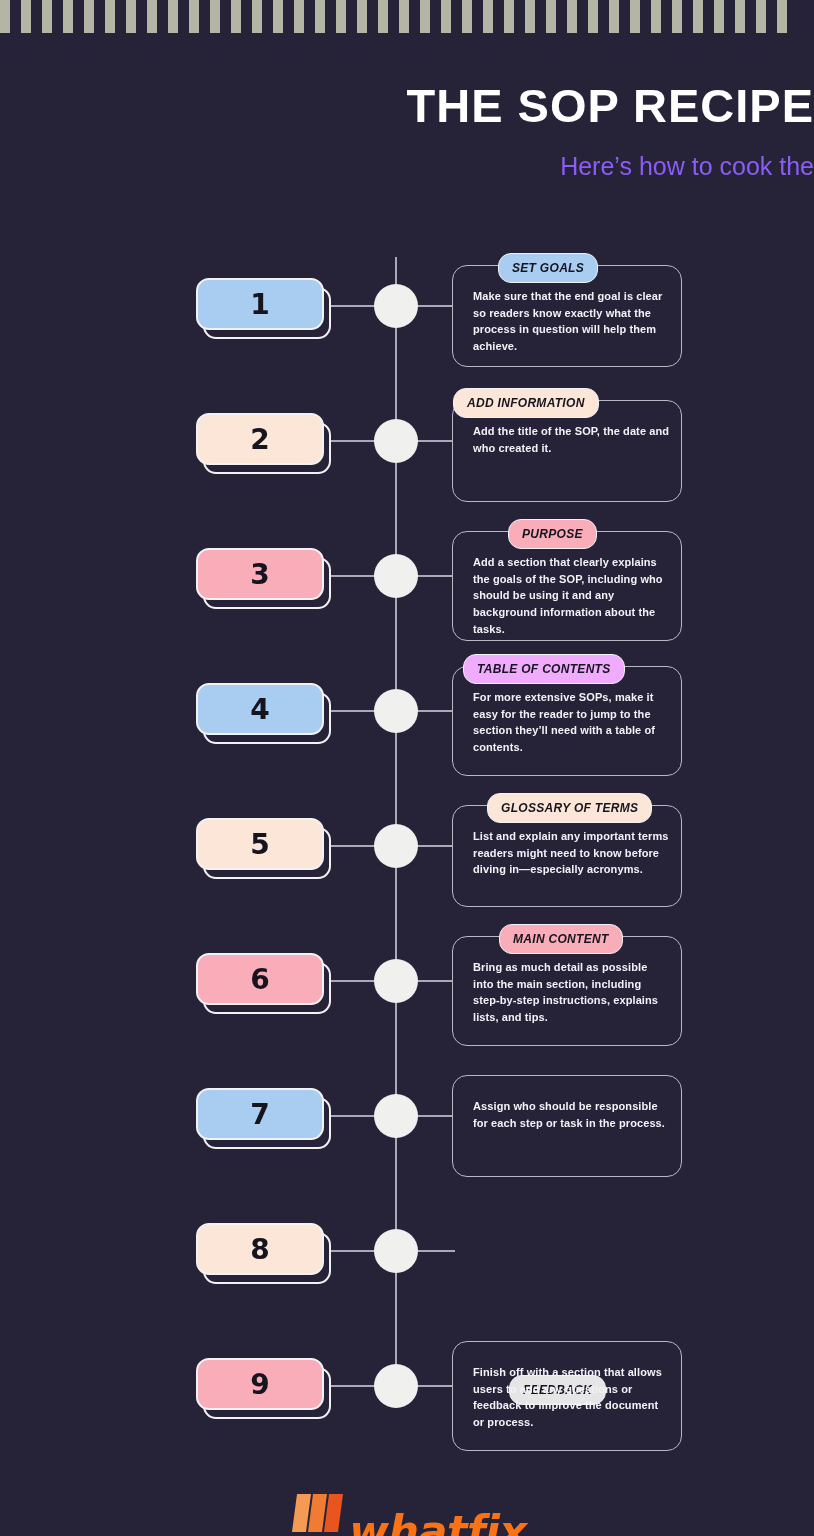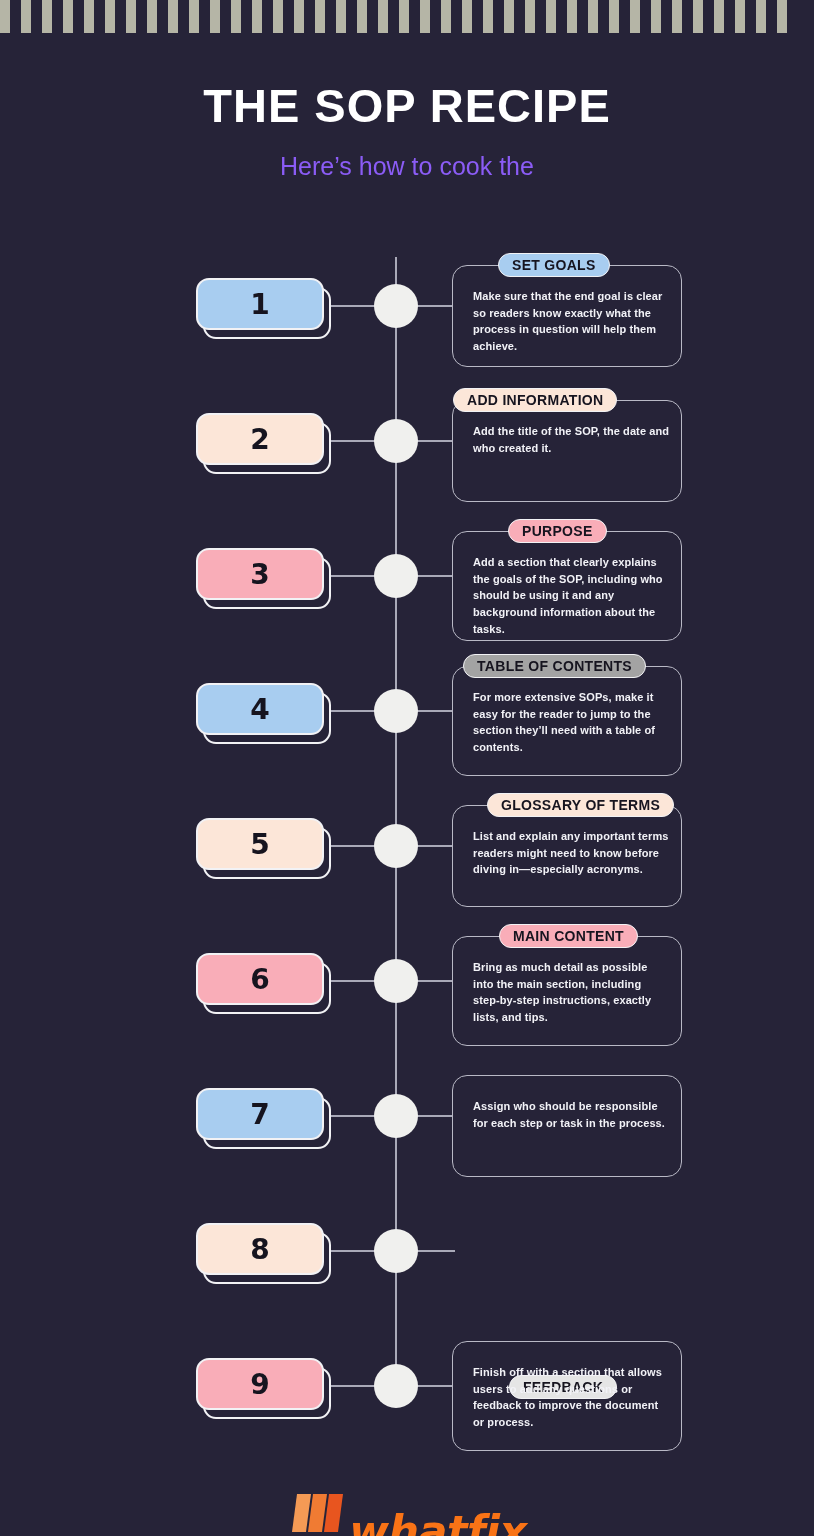--- a/index.html
+++ b/index.html
@@ -31,21 +31,21 @@
     height: 33px;
     background: #b5b5a6;
     flex: 0 0 auto;
   }
 
   
   #header {
     position: absolute;
     top: 80px; left: 0;
     width: 814px;
-    text-align: center;
+    text-align: right;
   }
   #page-title {
     font-size: 47px;
     font-weight: bold;
     letter-spacing: 1px;
     color: #ffffff;
     line-height: 1.12;
   }
   #page-subtitle {
     margin-top: 17px;
@@ -152,29 +152,30 @@
     font-size: 11px;
     font-weight: bold;
     line-height: 1.52;
     color: #f2f2f7;
     letter-spacing: 0.1px;
   }
 
   .chip {
     position: absolute;
     top: -13px;
-    height: 24px;
+    height: 30px;
     border-radius: 13px;
     border: 1.6px solid #f2f2f5;
     display: flex;
     align-items: center;
     justify-content: center;
     padding: 0 13px;
-    font-size: 14px;
-    font-weight: bold;
+    font-size: 12px;
+    font-weight: bold;
+    font-style: italic;
     letter-spacing: 0.3px;
     color: #16141f;
     white-space: nowrap;
   }
 
   
   #footer-logo {
     position: absolute;
     left: 0;
     top: 1470px;
@@ -290,21 +291,21 @@
     </div>
     <div class="step-row" style="top: 653px;">
       <div class="num-wrap">
         <div class="num-shadow"></div>
         <div class="num-chip" style="background: rgb(168, 205, 240);">4</div>
       </div>
       <div class="conn-left"></div>
       <div class="conn-right"></div>
       <div class="node-dot"></div>
       <div class="card tall">
-        <div class="chip" style="background: #a3a3a3; left: 10px;">TABLE OF CONTENTS</div>
+        <div class="chip" style="background: #f0abfc; left: 10px;">TABLE OF CONTENTS</div>
         <div class="card-body">For more extensive SOPs, make it easy for the reader to jump to the section they’ll need with a table of contents.</div>
       </div>
     </div>
     <div class="step-row" style="top: 788px;">
       <div class="num-wrap">
         <div class="num-shadow"></div>
         <div class="num-chip" style="background: rgb(252, 230, 216);">5</div>
       </div>
       <div class="conn-left"></div>
       <div class="conn-right"></div>
@@ -317,21 +318,21 @@
     <div class="step-row" style="top: 923px;">
       <div class="num-wrap">
         <div class="num-shadow"></div>
         <div class="num-chip" style="background: rgb(249, 173, 184);">6</div>
       </div>
       <div class="conn-left"></div>
       <div class="conn-right"></div>
       <div class="node-dot"></div>
       <div class="card tall">
         <div class="chip" style="background: rgb(249, 173, 184); left: 46px;">MAIN CONTENT</div>
-        <div class="card-body">Bring as much detail as possible into the main section, including step-by-step instructions, exactly lists, and tips.</div>
+        <div class="card-body">Bring as much detail as possible into the main section, including step-by-step instructions, explains lists, and tips.</div>
       </div>
     </div>
     <div class="step-row" style="top: 1058px;">
       <div class="num-wrap">
         <div class="num-shadow"></div>
         <div class="num-chip" style="background: rgb(168, 205, 240);">7</div>
       </div>
       <div class="conn-left"></div>
       <div class="conn-right"></div>
       <div class="node-dot"></div>

